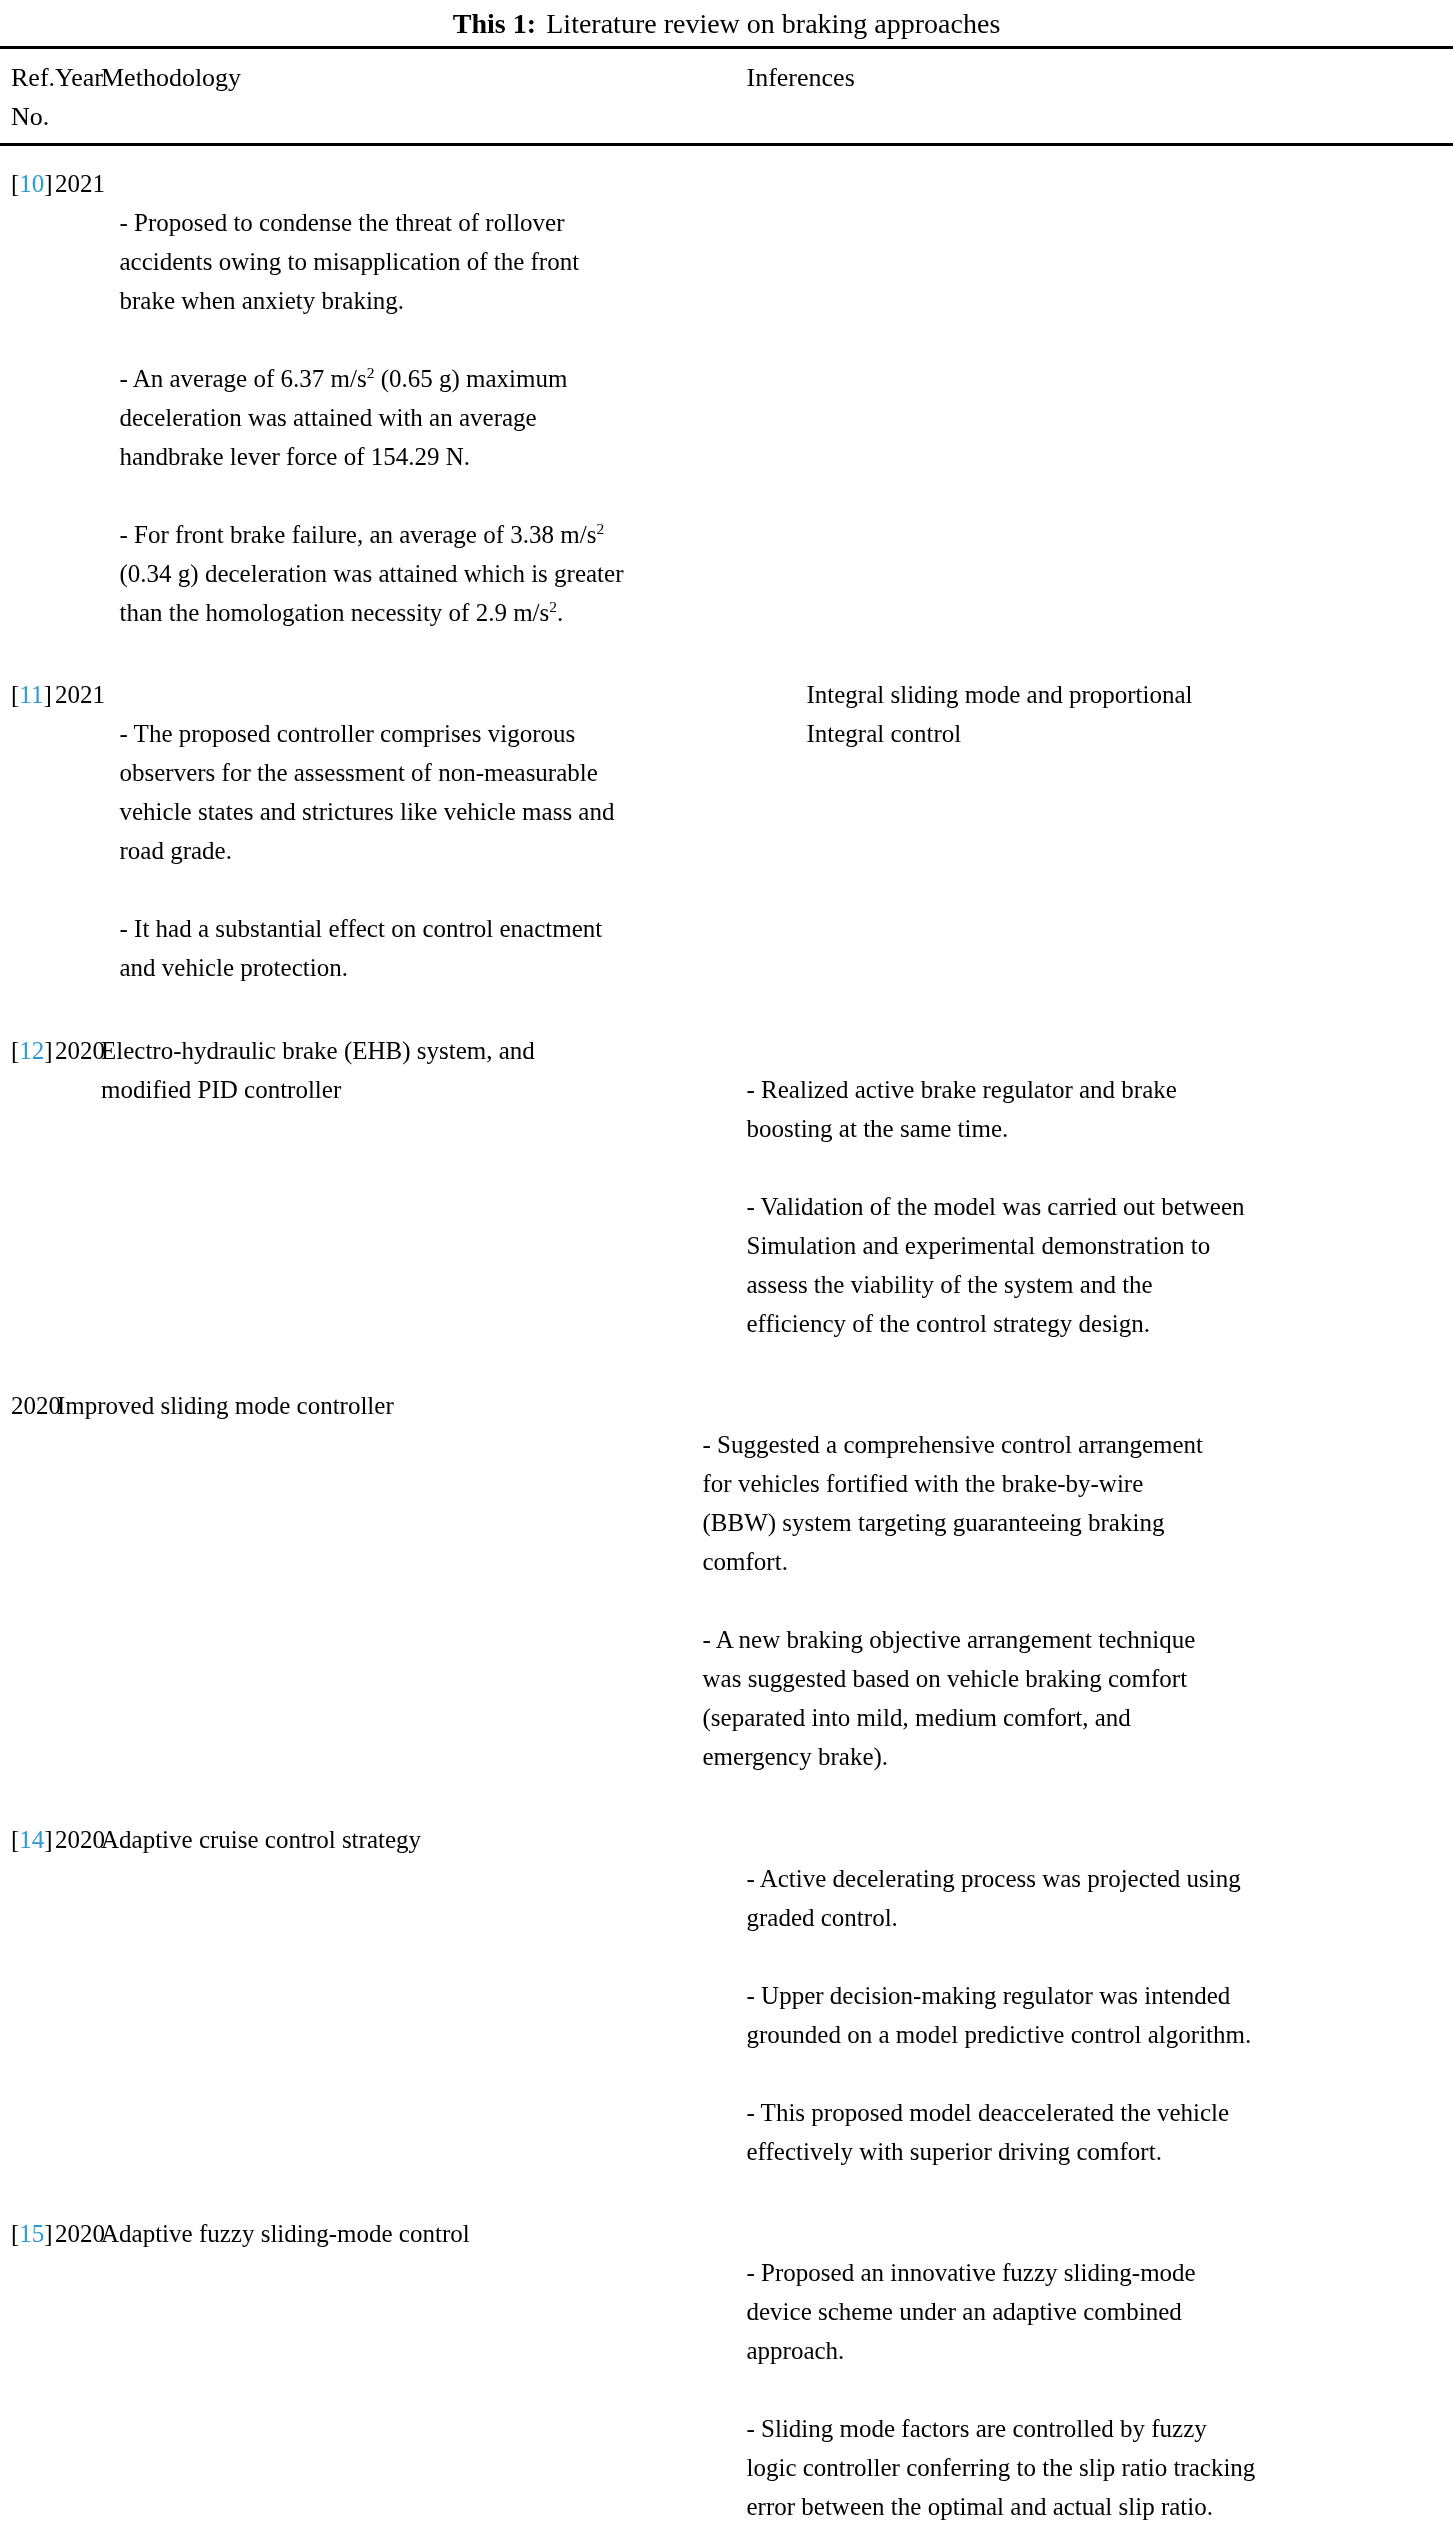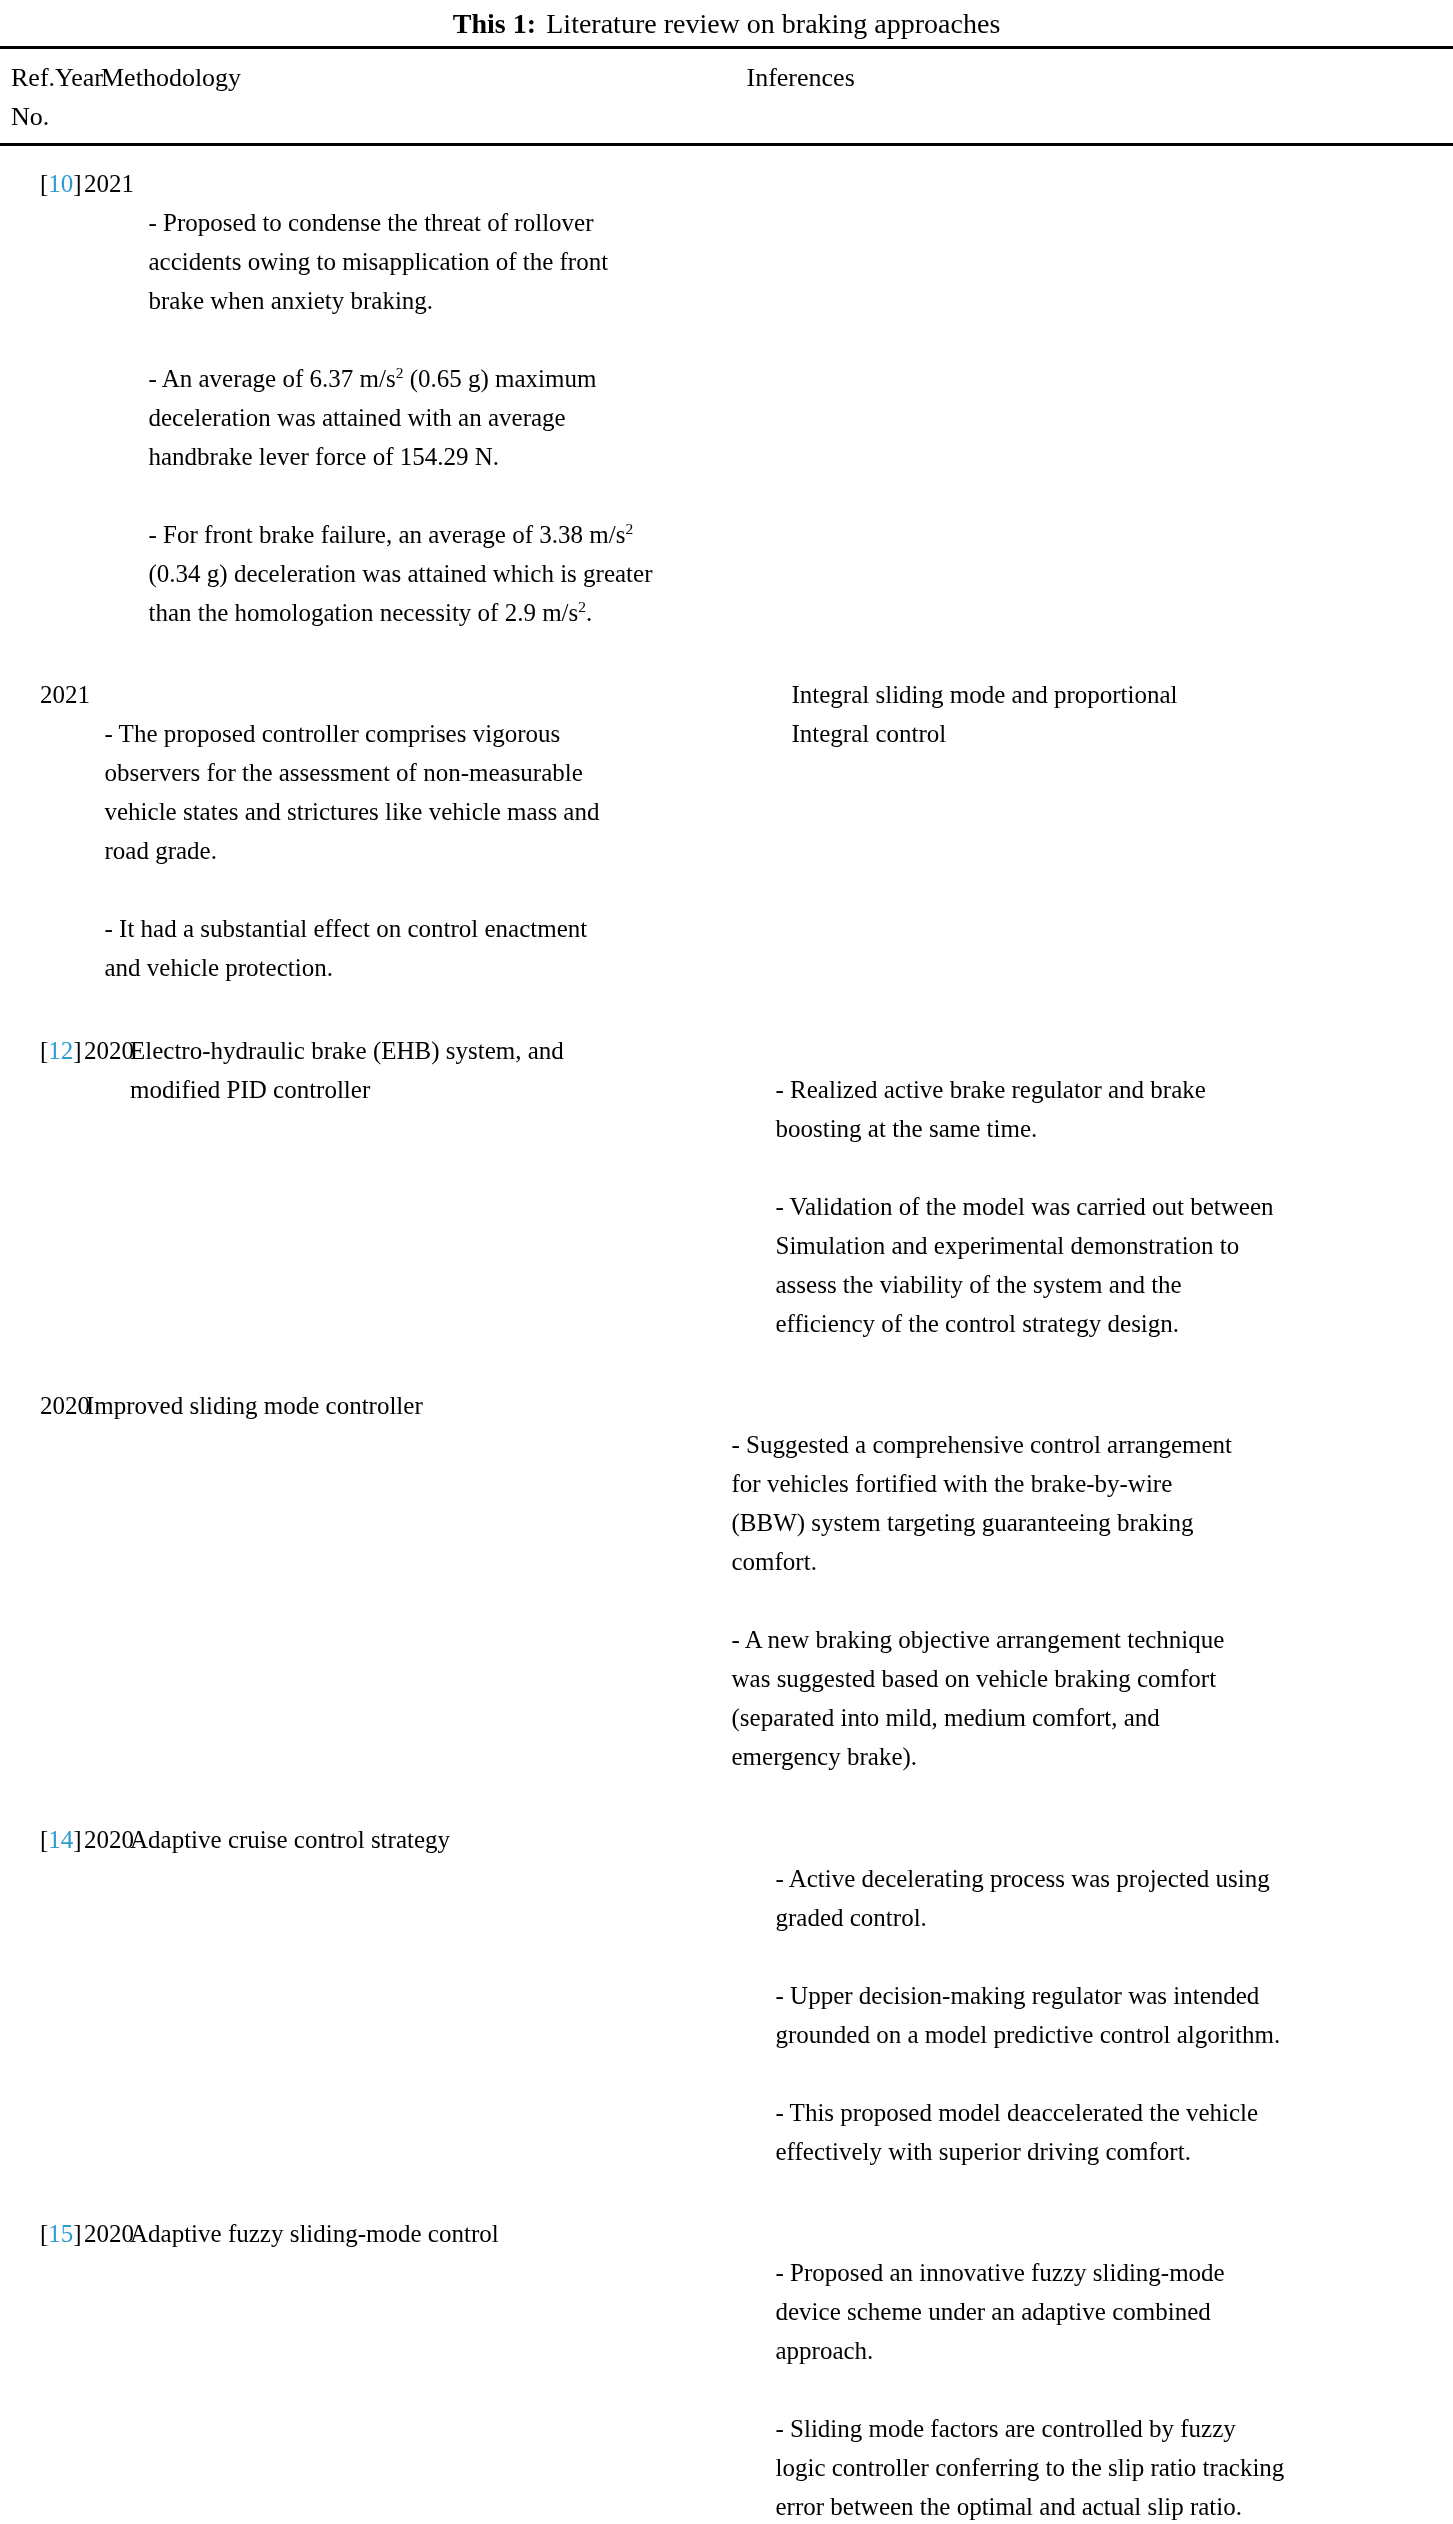--- a/index.html
+++ b/index.html
@@ -27,21 +27,21 @@
     box-sizing: border-box;
     padding: 8.9px 0 7.4px 0;
     display: flex;
     font-size: 26px;
     line-height: 39px;
   }
   .tbody {
     padding-top: 17.7px;
     border-bottom: 5.2px solid #000;
   }
-  .row { display: flex; padding-bottom: 4.4px; margin-left: 29px; }
+  .row { display: flex; padding-bottom: 4.4px; }
   .row, .thead { padding-left: 11px; }
   .cell { box-sizing: border-box; }
   .c-ref    { width: 44px;  flex: 0 0 auto; }
   .c-year   { width: 46px;  flex: 0 0 auto; }
   .c-method { width: 627px; flex: 0 0 auto; white-space: pre-line; }
   .c-inf    { width: 687px; flex: 0 0 auto; margin-left: 18.5px; white-space: pre-line; }
   .row .cell { font-size: 25px; line-height: 39px; }
   .c-inf p { margin: 0; }
   .refnum { color: #2d9bd0; text-decoration: none; cursor: pointer; }
   sup { font-size: 62%; vertical-align: super; line-height: 0; }
@@ -77,20 +77,21 @@
         <p>- An average of 6.37 m/s<sup>2</sup> (0.65 g) maximum
 deceleration was attained with an average
 handbrake lever force of 154.29 N.</p>
         <p>- For front brake failure, an average of 3.38 m/s<sup>2</sup>
 (0.34 g) deceleration was attained which is greater
 than the homologation necessity of 2.9 m/s<sup>2</sup>.</p>
       </div>
     </div>
 
     <div class="row">
+      <div class="cell c-ref"><span>[</span><a class="refnum" style="color: rgb(45, 155, 208);">11</a><span>]</span></div>
       <div class="cell c-year">2021</div>
       <div class="cell c-inf">
         <p>- The proposed controller comprises vigorous
 observers for the assessment of non-measurable
 vehicle states and strictures like vehicle mass and
 road grade.</p>
         <p>- It had a substantial effect on control enactment
 and vehicle protection.</p>
       </div>
       <div class="cell c-method">Integral sliding mode and proportional

